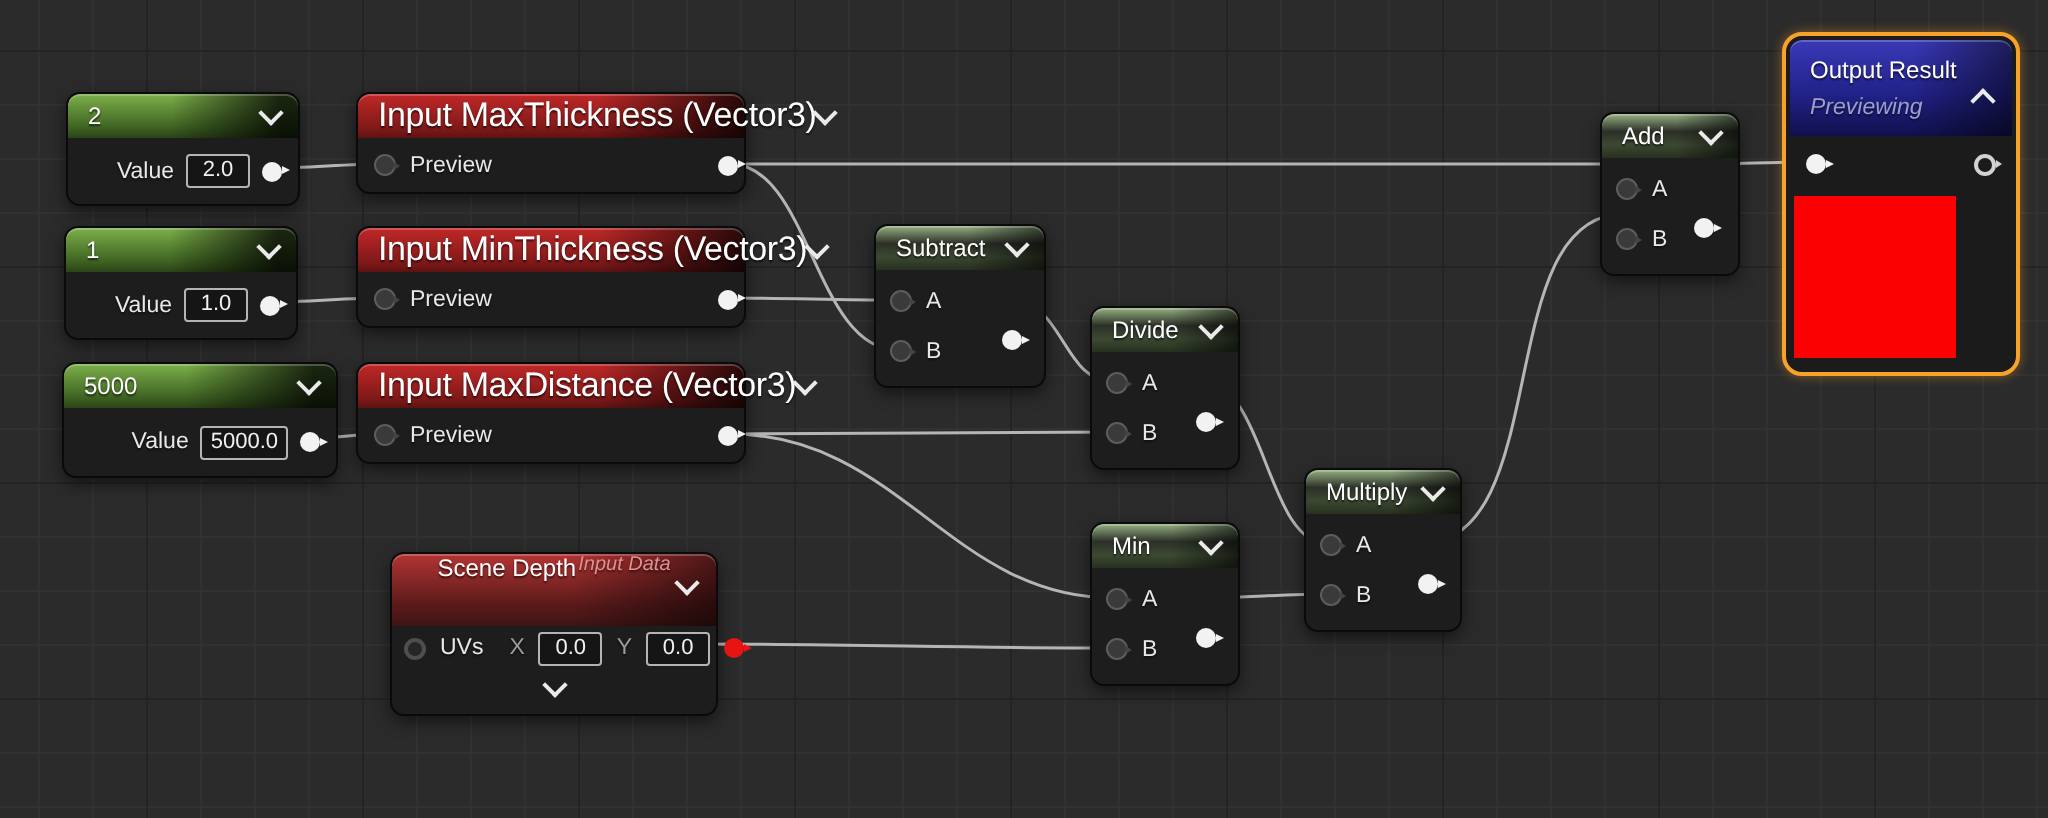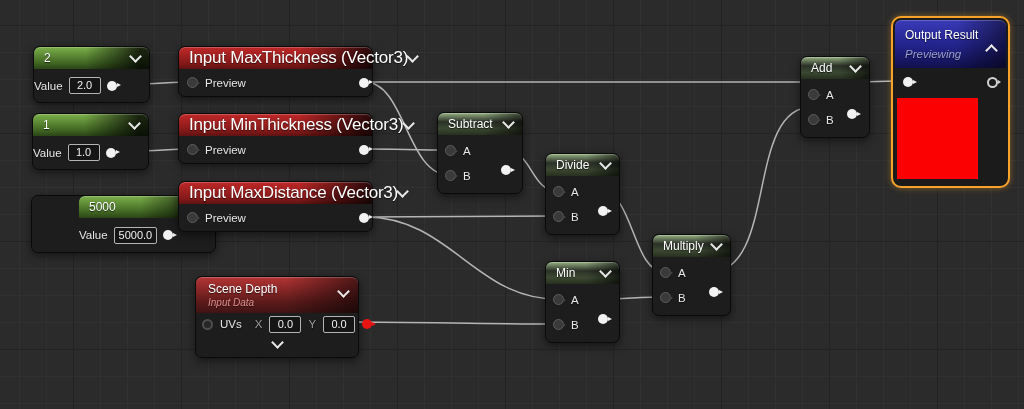--- a/index.html
+++ b/index.html
@@ -28,38 +28,38 @@
   }
   .hdr-const{background:
     linear-gradient(to right, rgba(0,0,0,0) 45%, rgba(0,0,0,.78) 92%),
     linear-gradient(to bottom, #7cb04a, #3f6422 75%, #2b4417);}
   .hdr-input{background:
     linear-gradient(to right, rgba(0,0,0,0) 62%, rgba(0,0,0,.78) 100%),
     linear-gradient(to bottom, #c02828, #7e1818 80%, #5e1212);}
   .hdr-math{background:
     linear-gradient(to right, rgba(0,0,0,0) 55%, rgba(0,0,0,.6) 100%),
     linear-gradient(to bottom, #96b183, #54664646 40%, #3c4932 70%, #27301f);}
-  .hdr-scene{height:36px;flex-direction:column;align-items:flex-start;justify-content:center;
+  .hdr-scene{height:36px;flex-direction:row;align-items:flex-start;justify-content:center;
     position:relative;padding:0 12px;gap:1px;background:
     linear-gradient(to right, rgba(0,0,0,0) 55%, rgba(0,0,0,.55) 100%),
     linear-gradient(to bottom, #b43434, #5c1a1a 70%, #401414);}
   .hdr-output{height:48px;flex-direction:column;align-items:flex-start;justify-content:center;
     position:relative;padding:0 10px;gap:6px;background:
     linear-gradient(to right, rgba(0,0,0,0) 55%, rgba(0,0,0,.5) 100%),
     linear-gradient(to bottom, #3a3ab8, #22228a 55%, #10104e);}
   .title{font-size:12px;font-weight:normal;color:#fff;text-shadow:0 1px 1px rgba(0,0,0,.65);white-space:nowrap;}
   .title.sm{font-size:17px;letter-spacing:-.2px;}
   .subtitle{font-size:10px;font-style:italic;color:#df9090;text-shadow:0 1px 1px rgba(0,0,0,.5);}
   .subtitle.blue{color:#9aa0cc;font-size:11.5px;}
   .chev{width:7px;height:7px;display:inline-block;flex:none;}
   .chev.down{border-left:2px solid #eaeaea;border-bottom:2px solid #eaeaea;transform:rotate(-45deg);margin-top:-3px;}
   .chev.up{border-left:2px solid #eaeaea;border-bottom:2px solid #eaeaea;transform:rotate(135deg);margin-top:4px;}
   .chev.abs{position:absolute;right:10px;}
   .body-row{display:flex;align-items:center;}
-  .const-body{height:33px;gap:6px;padding-right:8px;}
+  .const-body{height:33px;justify-content:flex-end;gap:6px;padding-right:8px;}
   .input-body{height:27px;justify-content:space-between;padding:0 3px 0 8px;}
   .input-body .mid{display:flex;align-items:center;gap:7px;}
   .math-body{position:relative;padding:3px 0 5px 0;}
   .prow{display:flex;align-items:center;height:25px;padding-left:7px;gap:7px;}
   .lbl{font-size:11.5px;color:#e8e8e8;text-shadow:0 1px 1px rgba(0,0,0,.5);}
   .lbl.dim{color:#9c9c9c;}
   .vbox{
     display:inline-block;font-size:11px;color:#f0f0f0;background:#151515;
     border:1px solid #b4b4b4;border-radius:2px;padding:1px 4px;min-width:22px;
     text-align:center;line-height:13px;
@@ -128,21 +128,21 @@
       <span class="title">1</span>
       <span class="chev down"></span>
     </div>
     <div class="body-row const-body">
       <span class="lbl">Value</span>
       <span class="vbox">1.0</span>
       <span class="pin out"></span>
     </div>
   </div>
 
-  <div class="node" style="left:31px;top:195px;width:136px;height:56px;padding-left:47px;">
+  <div class="node" style="left:31px;top:181px;width:136px;height:56px;">
     <div class="hdr hdr-const">
       <span class="title">5000</span>
       <span class="chev down"></span>
     </div>
     <div class="body-row const-body" style="height:34px;">
       <span class="lbl">Value</span>
       <span class="vbox">5000.0</span>
       <span class="pin out"></span>
     </div>
   </div>

